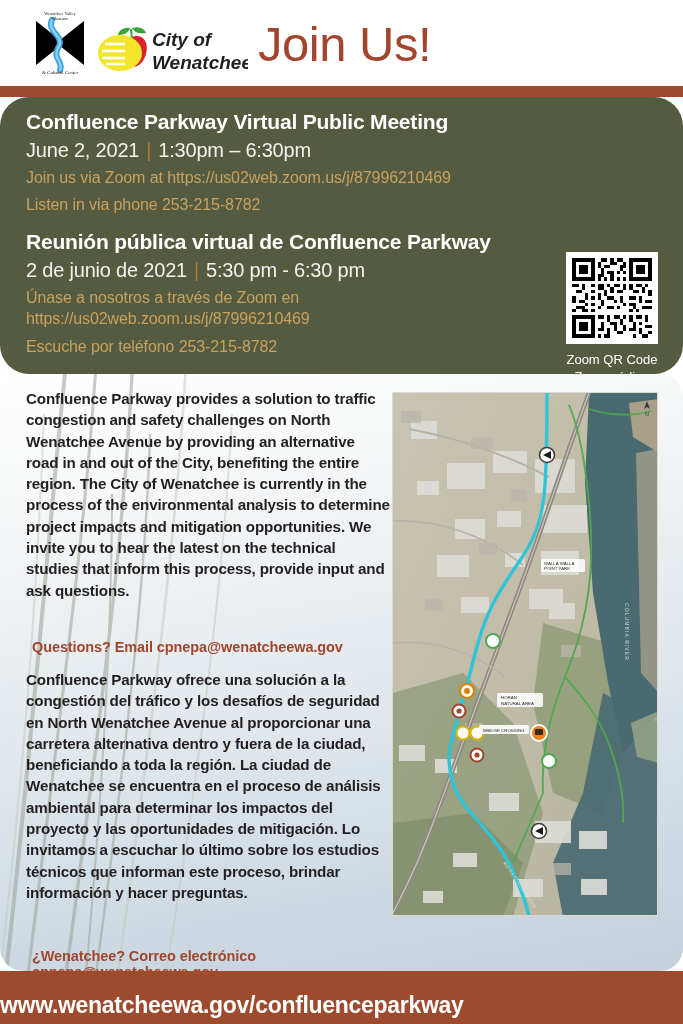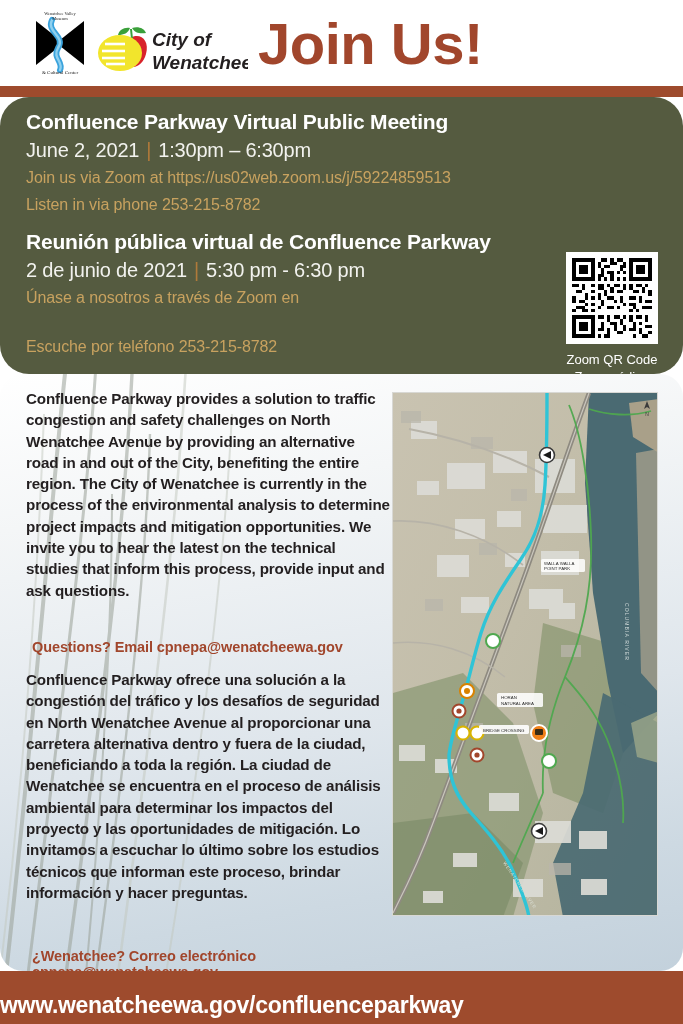--- a/index.html
+++ b/index.html
@@ -34,22 +34,22 @@
     display: block;
   }
   .logo-city {
     position: absolute;
     left: 88px; top: 20px;
     width: 160px; height: 56px;
   }
   .join-us {
     position: absolute;
     left: 258px; top: 12px;
-    font-size: 58px;
-    font-weight: bold;
+    font-size: 49px;
+    font-weight: normal;
     color: #a1462c;
     letter-spacing: -0.5px;
     line-height: 64px;
     font-family: "Liberation Sans", sans-serif;
   }
   .header-rule {
     position: absolute;
     left: 0; top: 86px;
     width: 683px; height: 11px;
     background: #9e4b2d;
@@ -239,32 +239,33 @@
   <div class="header-rule"></div>
 
   <div class="meeting-panel">
 
     <div class="mp-title" id="en-title">Confluence Parkway Virtual Public Meeting</div>
 
     <div class="mp-when" id="en-when">
       <span>June 2, 2021</span><span class="sep">|</span><span>1:30pm – 6:30pm</span>
     </div>
 
-    <div class="mp-line" id="en-zoom">Join us via Zoom at https://us02web.zoom.us/j/59224859513</div>
+    <div class="mp-line" id="en-zoom">Join us via Zoom at https://us02web.zoom.us/j/87996210469</div>
 
     <div class="mp-line" id="en-phone">Listen in via phone 253-215-8782</div>
 
     <div class="mp-title" id="es-title">Reunión pública virtual de Confluence Parkway</div>
 
     <div class="mp-when" id="es-when">
       <span>2 de junio de 2021</span><span class="sep">|</span><span>5:30 pm - 6:30 pm</span>
     </div>
 
     <div class="mp-line" id="es-zoom1">Únase a nosotros a través de Zoom en</div>
 
+    <div class="mp-line" id="es-zoom2">https://us02web.zoom.us/j/87996210469</div>
 
     <div class="mp-line" id="es-phone">Escuche por teléfono 253-215-8782</div>
 
     <div class="qr-wrap">
       <svg class="qr-box" viewBox="0 0 29 29" shape-rendering="crispEdges">
         <rect width="29" height="29" fill="#ffffff"></rect>
         <g fill="#000000">
 
           <rect x="2" y="2" width="7" height="1"></rect>
             <rect x="2" y="8" width="7" height="1"></rect>

